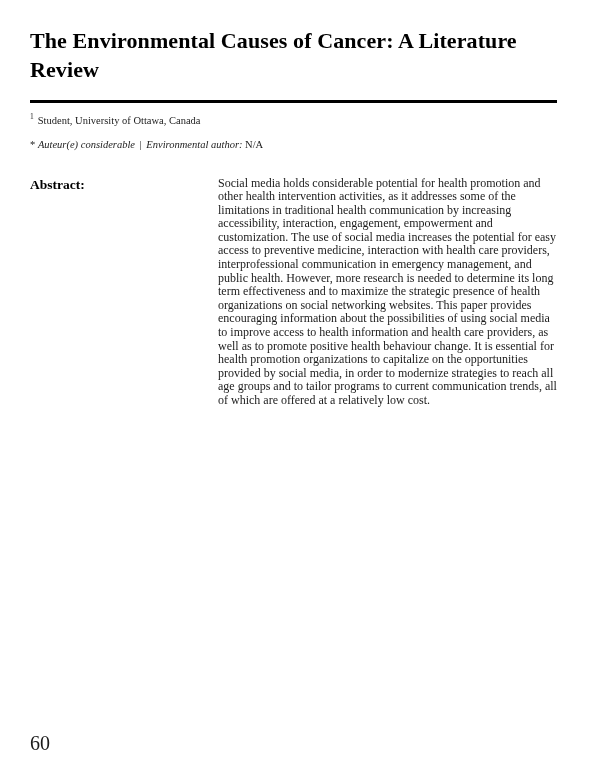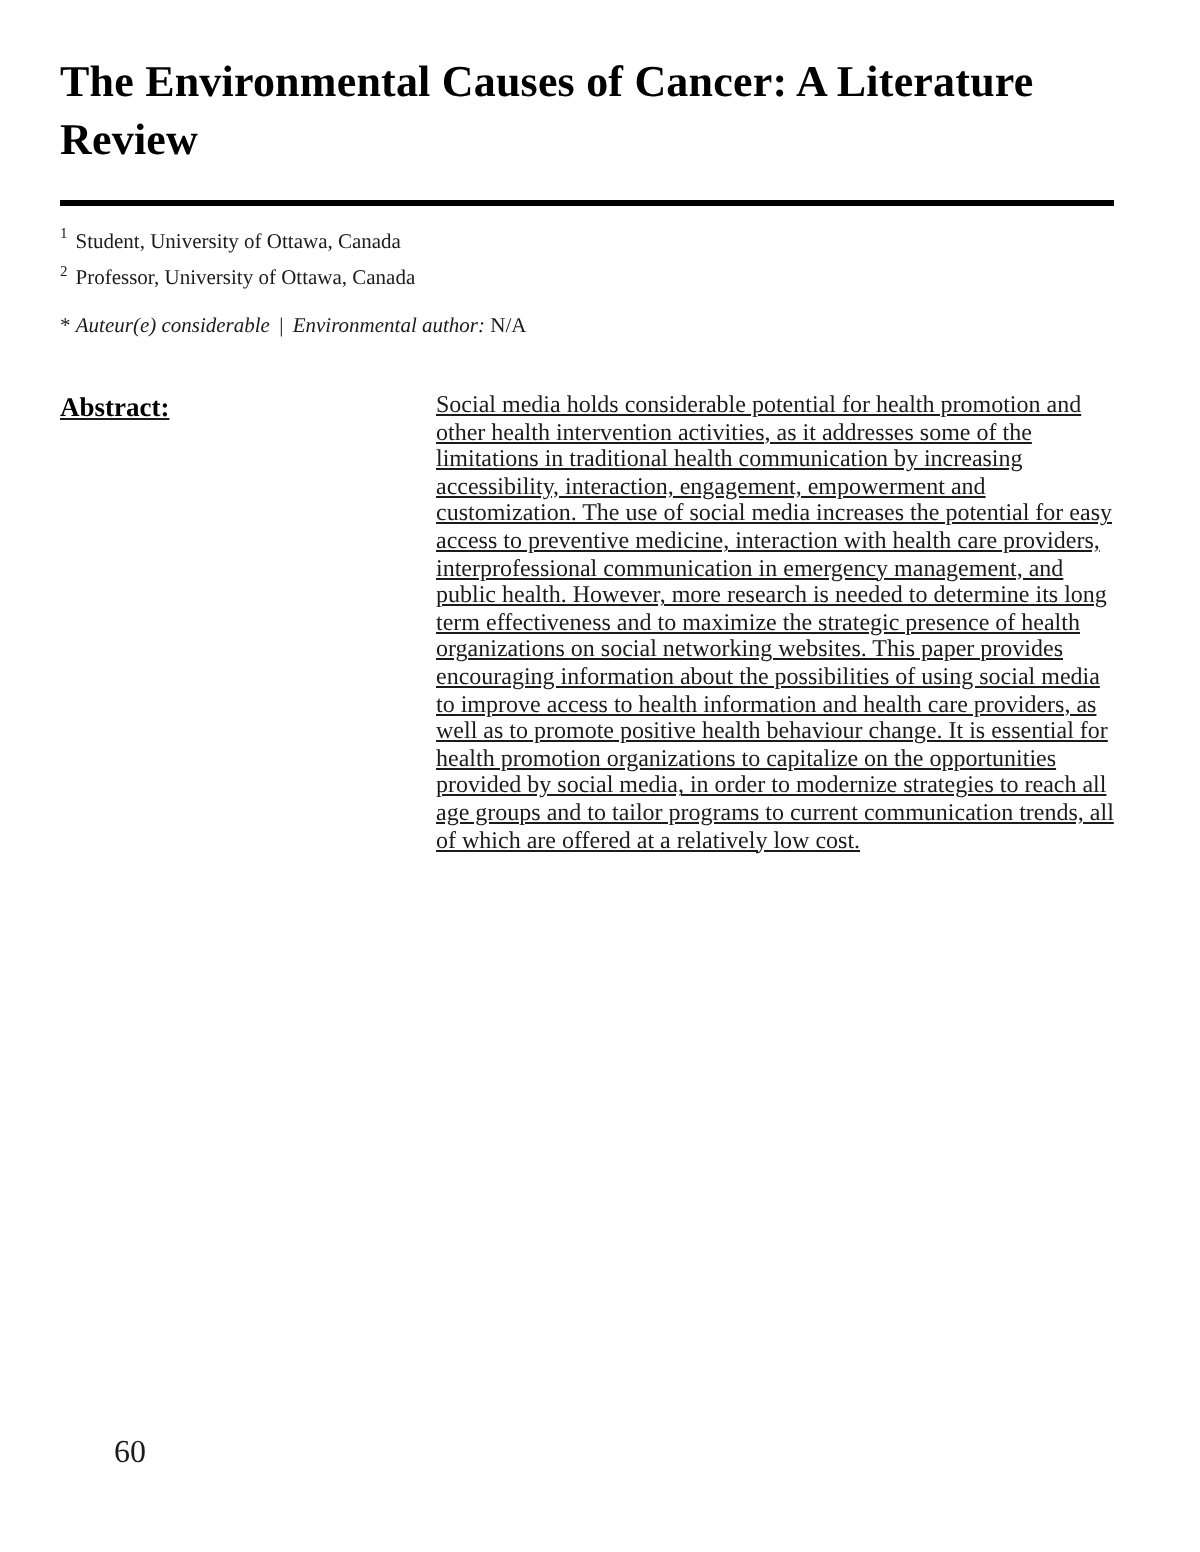--- a/index.html
+++ b/index.html
@@ -53,60 +53,57 @@
     line-height: 14px;
   }
   .correspondence .it { font-style: italic; }
   .correspondence .divider { padding: 0 2px; }
 
   .sections { margin-top: 25px; }
   .section-row {
     display: grid;
     grid-template-columns: 172px 1fr;
     align-items: start;
-    text-decoration: underline;
   }
   .section-row + .section-row { margin-top: 5px; }
   .section-label {
     font-size: 13.5px;
     line-height: 15px;
     font-weight: 700;
     color: #000000;
   }
   .section-text {
     font-size: 12px;
     line-height: 13.6px;
     color: #1b1b1b;
     margin-left: 16px;
   }
 
   .page-footer {
     position: absolute;
     left: 30px;
-    bottom: 40px;
-    font-size: 16px;
+    bottom: 24px;
+    font-size: 20px;
     line-height: 18px;
     color: #1b1b1b;
-    margin-left: 27px;
   }
 </style>
 </head>
 <body>
 
 <div class="page">
   <div class="content">
 
     <h1 class="article-title">The Environmental Causes of Cancer: A Literature Review</h1>
 
     <div class="title-rule"></div>
 
 
     <div class="affiliations">
       <p class="affiliation"><sup>1</sup><span class="aff-text">Student, University of Ottawa, Canada</span></p>
-      <p class="affiliation"><sup>2</sup><span class="aff-text">Professor, University of Ottawa, Canada</span></p>
     </div>
 
     <p class="correspondence">
       <span>*</span>
       <span class="it">Auteur(e) considerable</span>
       <span class="divider">|</span>
       <span class="it">Environmental author:</span>
       <span>N/A</span>
     </p>
 

